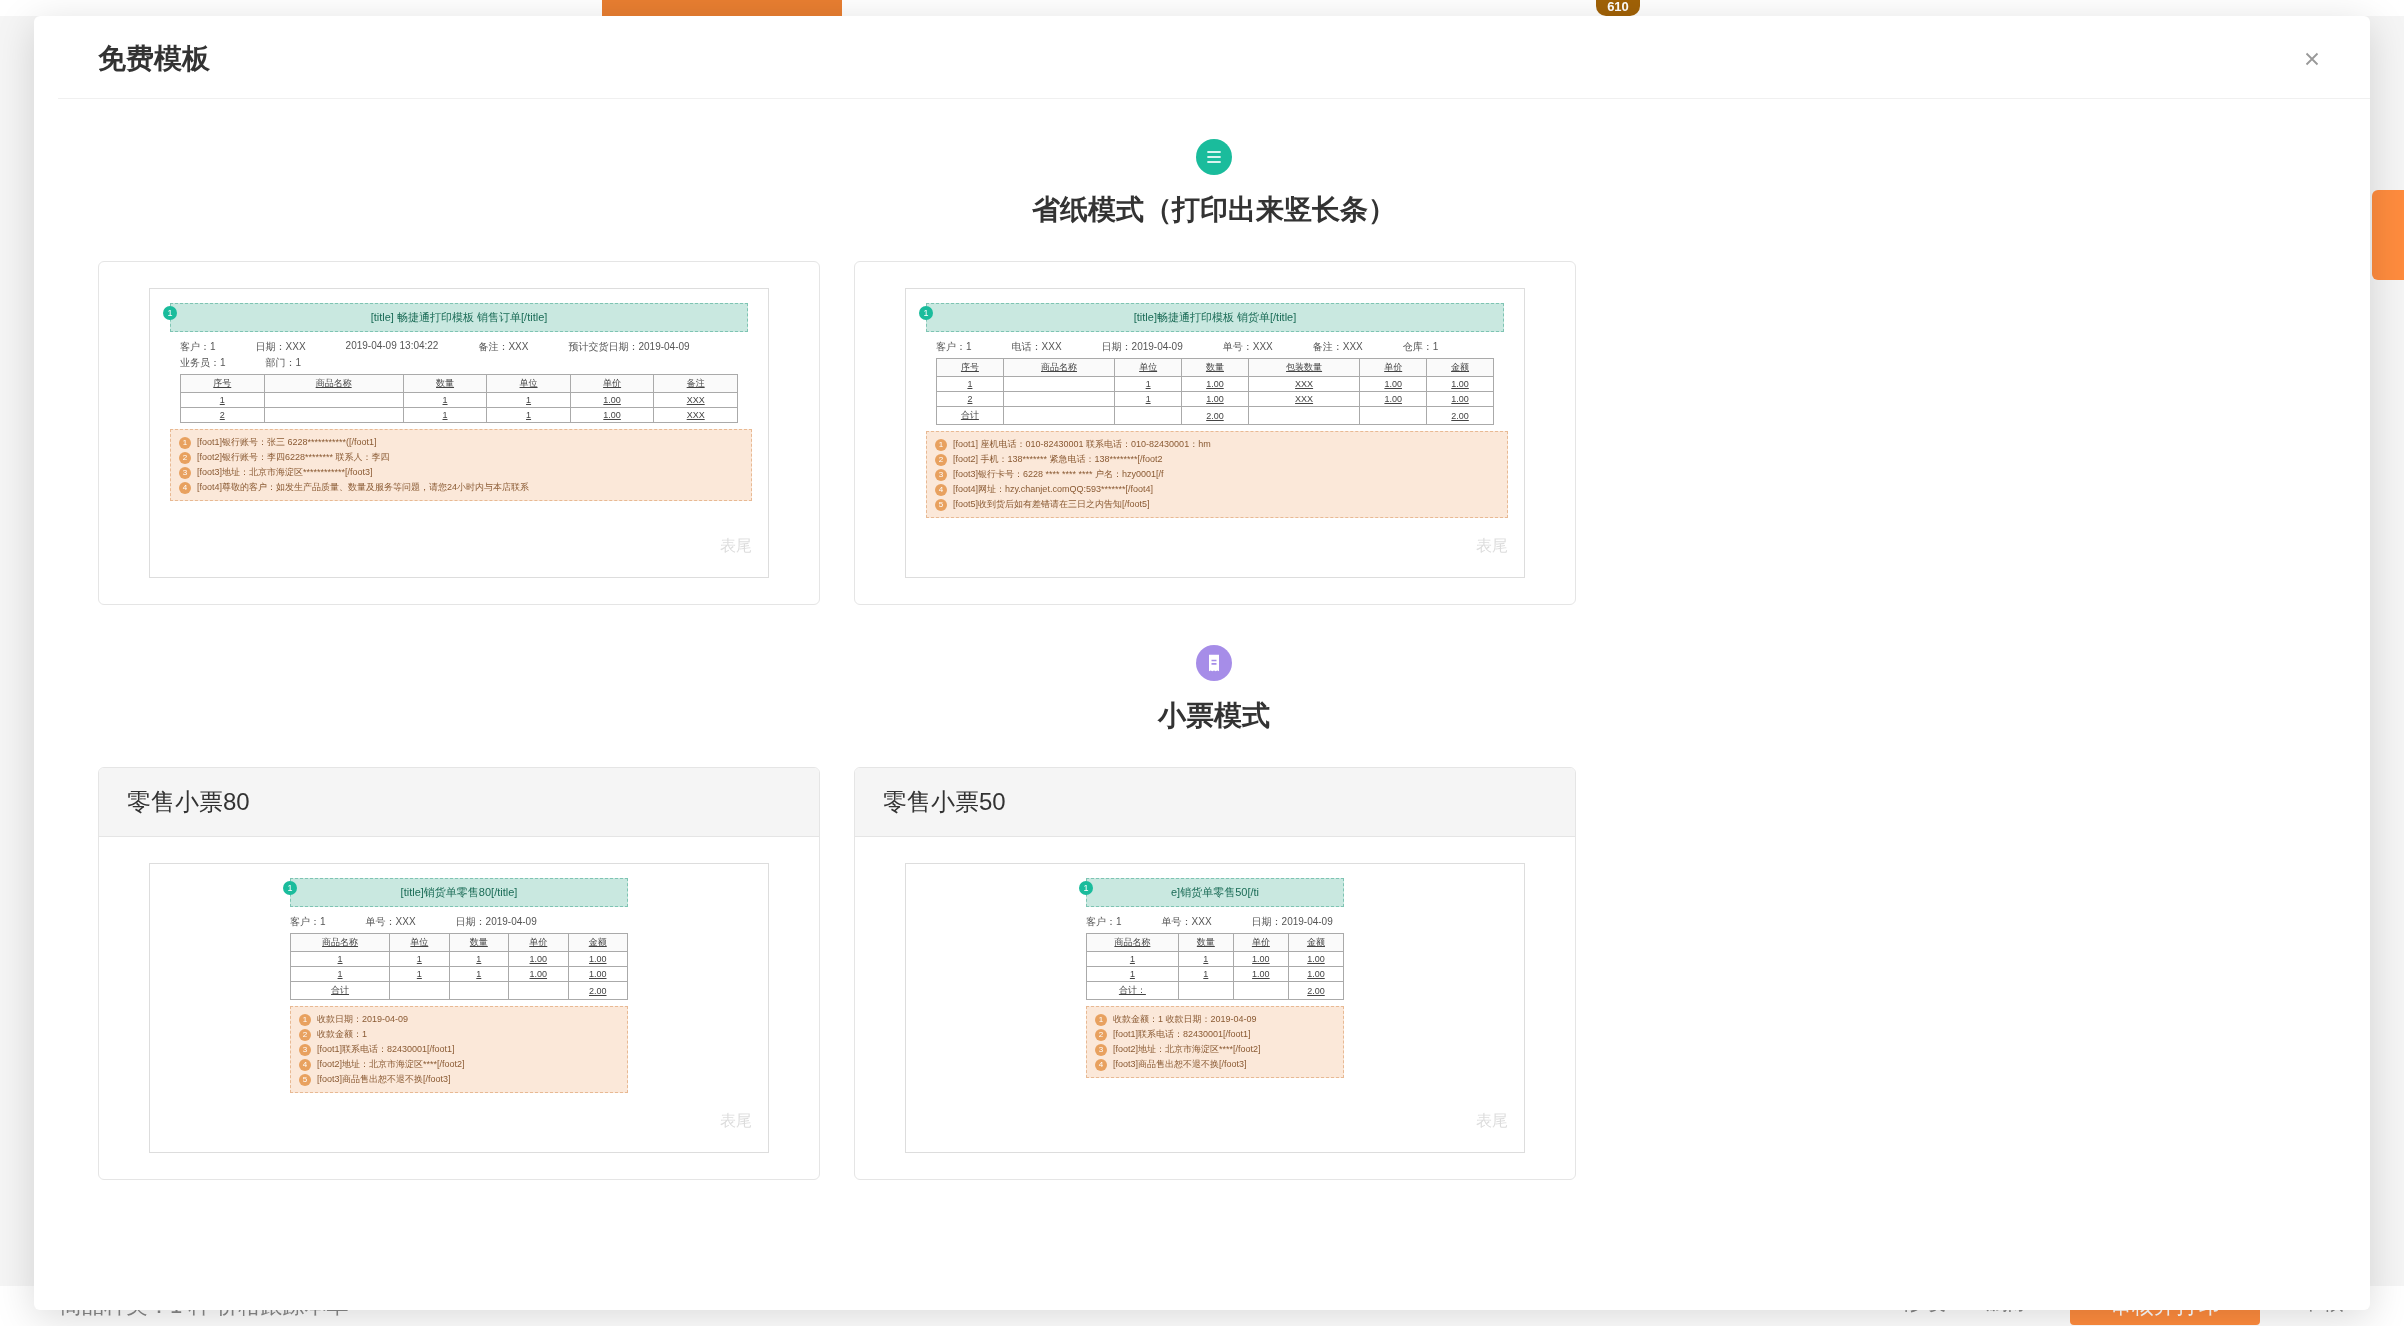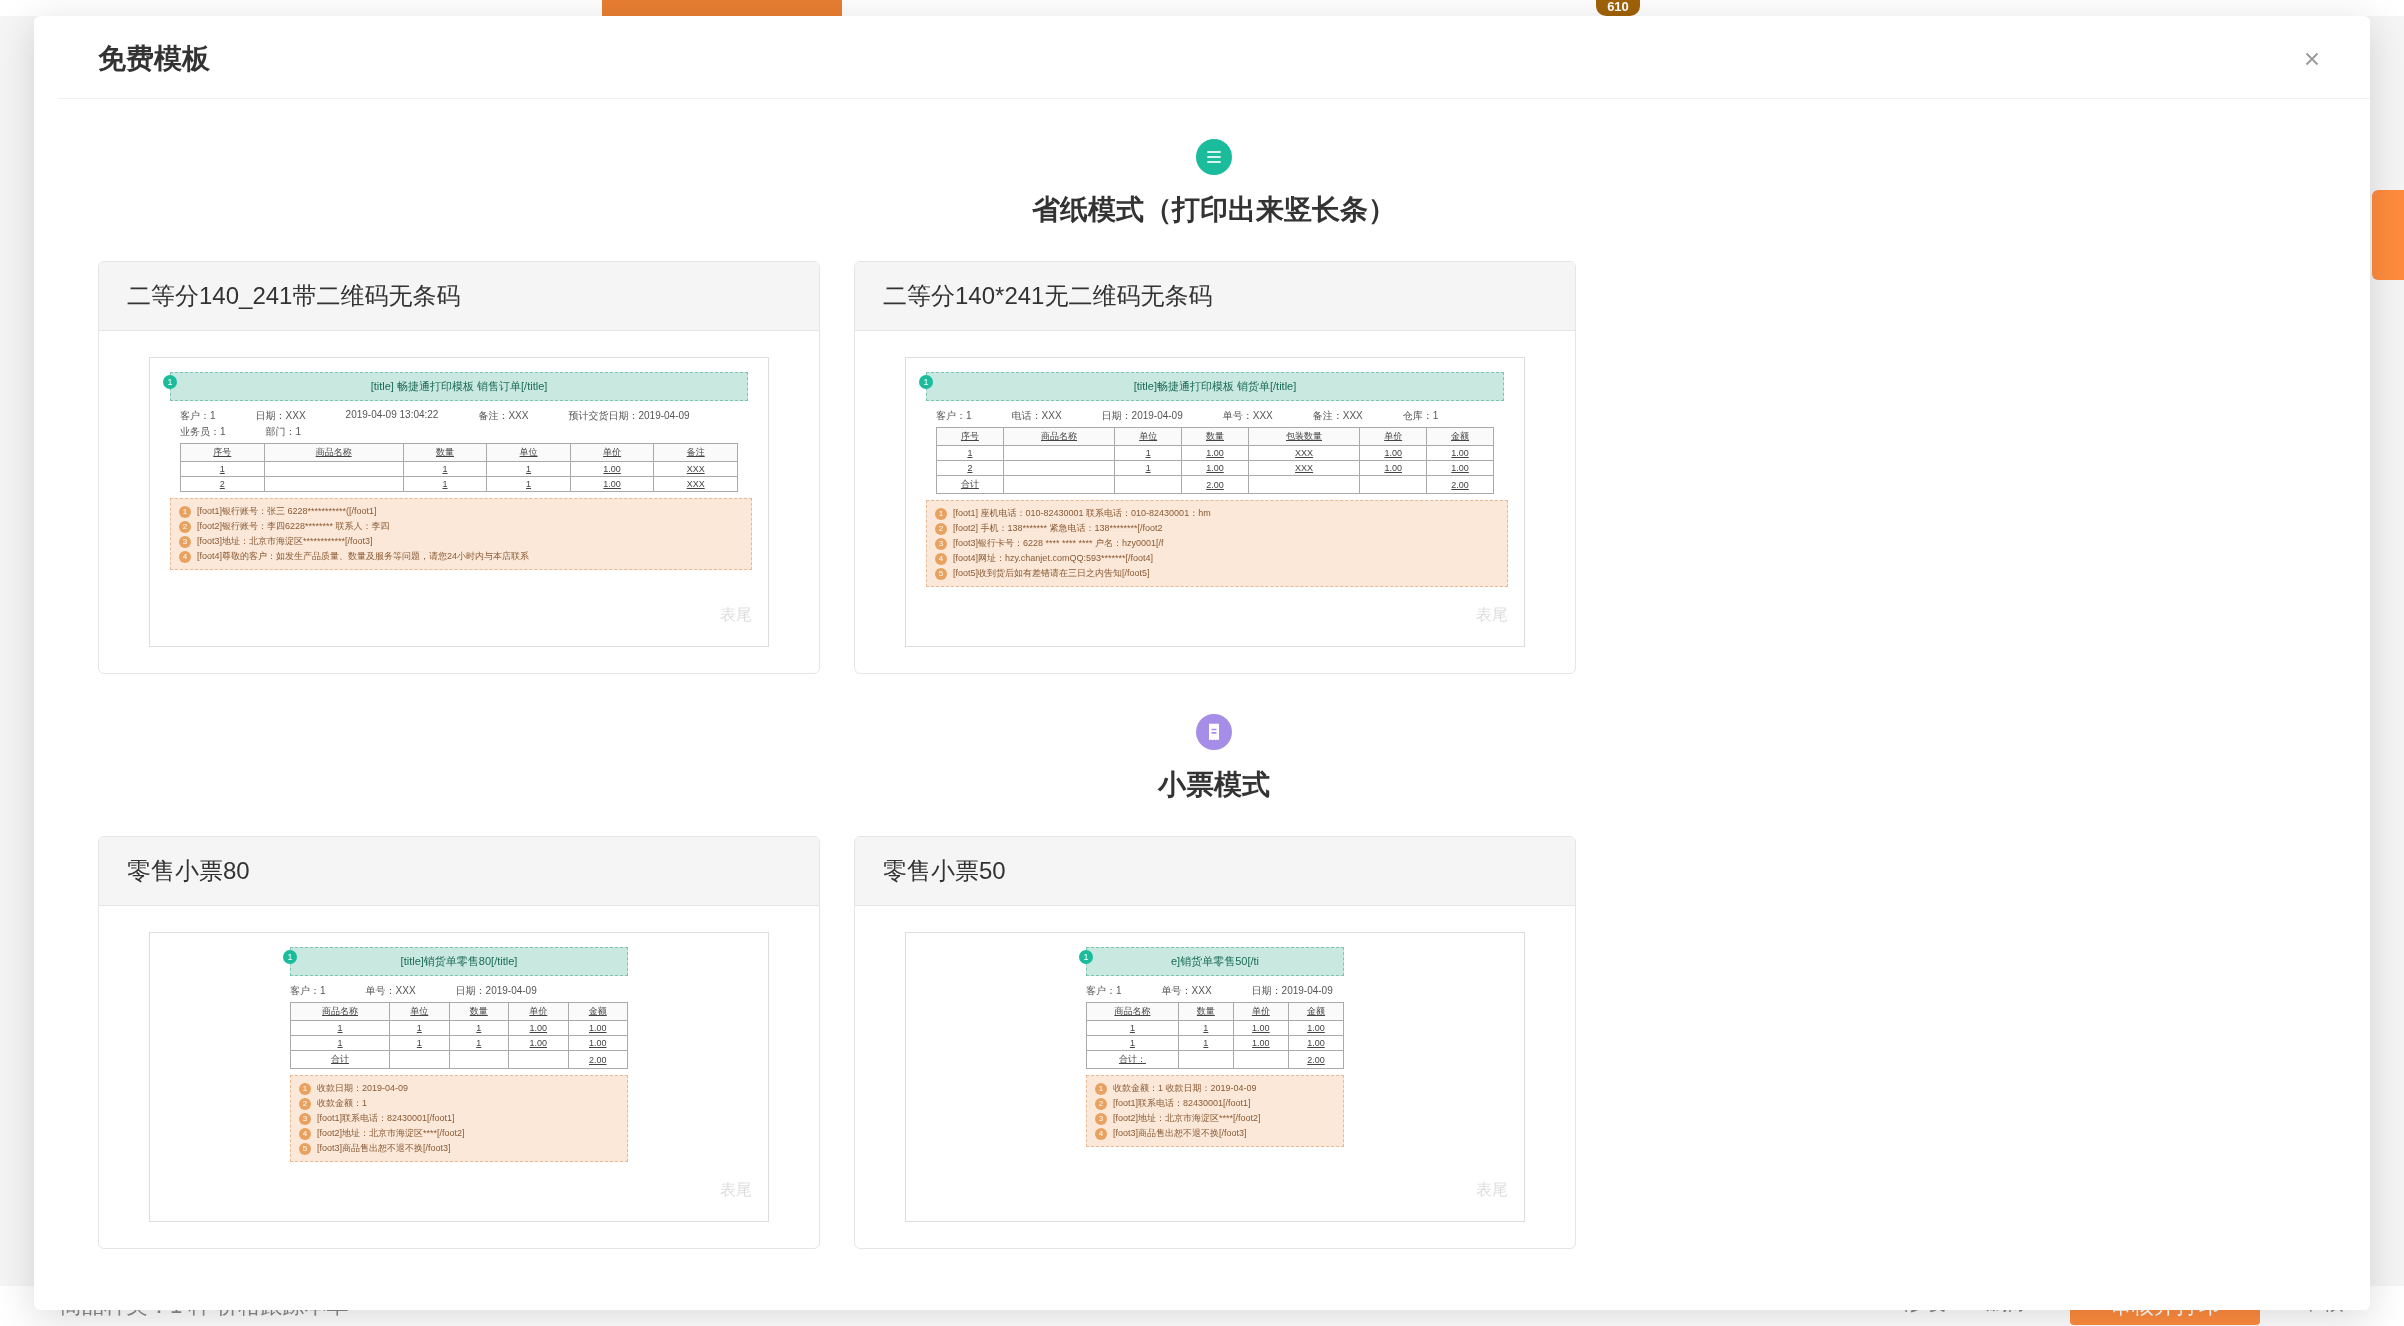--- a/index.html
+++ b/index.html
@@ -304,21 +304,20 @@
             <svg viewBox="0 0 24 24" fill="currentColor">
               <rect x="4" y="5" width="16" height="2"></rect>
               <rect x="4" y="11" width="16" height="2"></rect>
               <rect x="4" y="17" width="16" height="2"></rect>
             </svg>
           </div>
     <div class="section-title">省纸模式（打印出来竖长条）</div>
   </div>
   <div class="card-row">
           <div class="template-card">
-      <div class="card-header">二等分140_241带二维码无条码</div>
       <div class="card-body">
         <div class="preview">
                 <div class="pv-title-band"><span class="pv-bullet" style="top:2px">1</span>[title] 畅捷通打印模板 销售订单[/title]</div>
                 <div class="pv-meta">
                   <span>客户：1</span>
                   <span>日期：XXX</span>
                   <span>2019-04-09 13:04:22</span>
                   <span>备注：XXX</span>
                   <span>预计交货日期：2019-04-09</span>
                   <span>业务员：1</span>
@@ -370,21 +369,20 @@
                   <div class="pv-foot-row">
                     <span class="pv-foot-num">4</span>
                     <span>[foot4]尊敬的客户：如发生产品质量、数量及服务等问题，请您24小时内与本店联系</span>
                   </div>
                 </div>
                 <div class="pv-watermark">表尾</div>
               </div>
       </div>
     </div>
           <div class="template-card">
-      <div class="card-header">二等分140*241无二维码无条码</div>
       <div class="card-body">
         <div class="preview">
                 <div class="pv-title-band"><span class="pv-bullet" style="top:2px">1</span>[title]畅捷通打印模板 销货单[/title]</div>
                 <div class="pv-meta">
                   <span>客户：1</span>
                   <span>电话：XXX</span>
                   <span>日期：2019-04-09</span>
                   <span>单号：XXX</span>
                   <span>备注：XXX</span>
                   <span>仓库：1</span>

